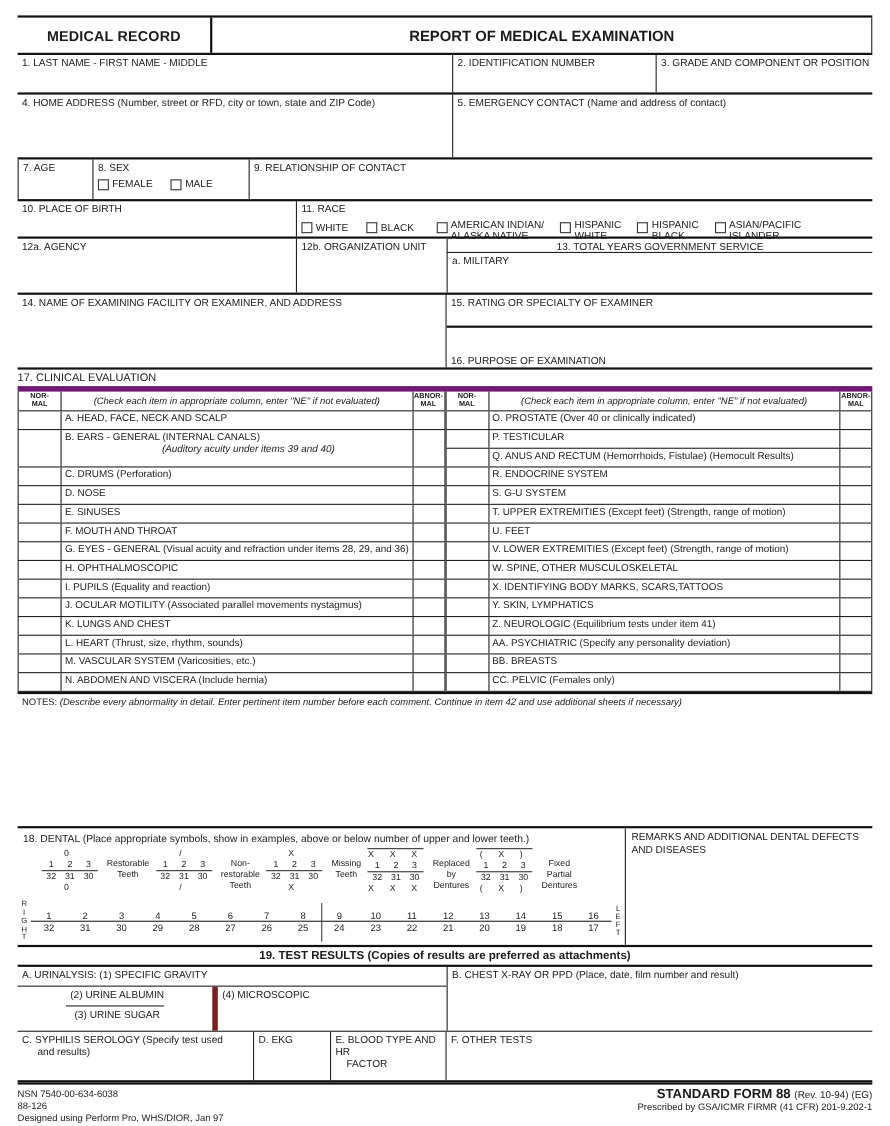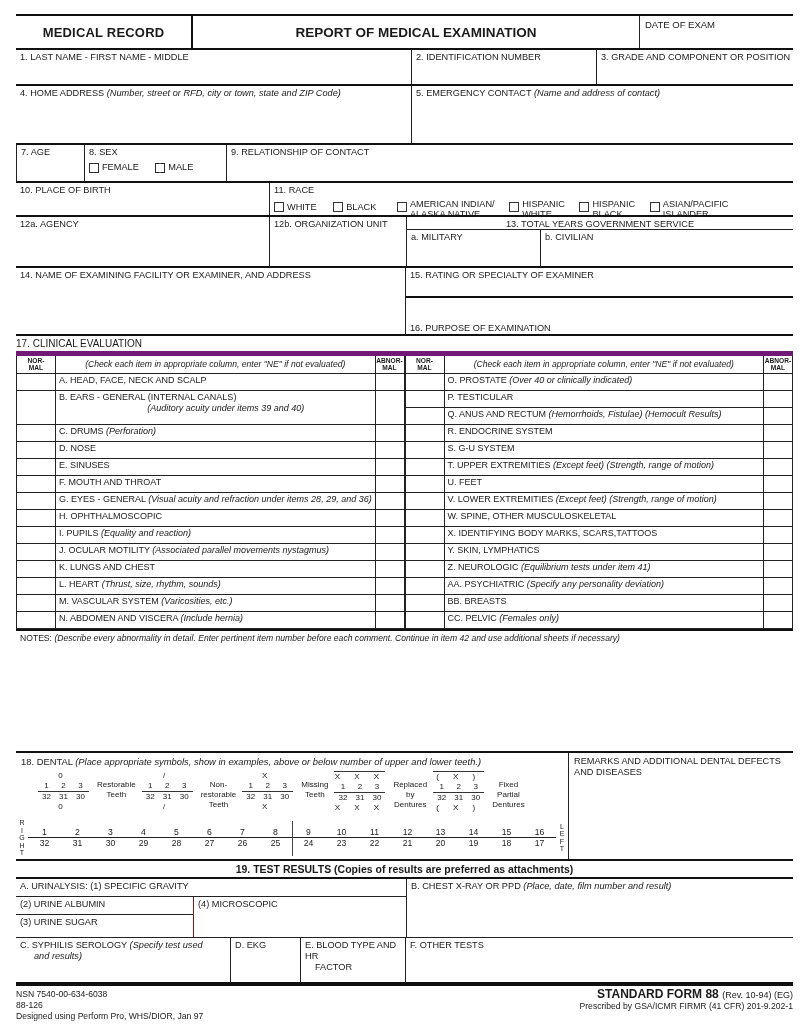--- a/index.html
+++ b/index.html
@@ -19,21 +19,21 @@
   .hdr-date{width:148px;justify-content:flex-start;align-items:flex-start;padding:3px 0 0 5px;font-size:9.5px;}
 
   
   .row{display:flex;}
   .cell{position:relative;box-sizing:border-box;padding:2px 0 0 4px;font-size:9.2px;line-height:11px;}
   .bl{border-left:1px solid #222;}
   .br{border-right:1px solid #222;}
   .bb{border-bottom:1px solid #222;}
   .bb2{border-bottom:2px solid #111;}
   .bt{border-top:1px solid #222;}
-  .it{font-style:italic;}
+  .it{}
 
   .chk{display:inline-block;width:8px;height:8px;border:1px solid #333;vertical-align:-1px;margin-right:3px;background:#fff;}
   .chkline{margin-top:4px;font-size:9.2px;}
   .chkwrap{display:inline-flex;align-items:center;margin-right:14px;white-space:nowrap;}
   .chkwrap2{display:inline-flex;align-items:flex-start;margin-right:10px;white-space:nowrap;}
   .twoline{display:inline-block;line-height:10px;}
 
   
   .sec-band{text-align:left;font-weight:normal;font-size:10px;padding:2px 0 2px 0;border-top:2px solid #111;border-bottom:5px solid #701a75;}
   .ce-wrap{display:flex;border-bottom:2px solid #111;}
@@ -86,23 +86,20 @@
   .sf88 small{font-weight:normal;font-size:9px;}
 </style>
 </head>
 <body>
 
 <div class="page">
 
   <div class="hdr">
     <div class="hdr-cell hdr-mr">MEDICAL RECORD</div>
     <div class="hdr-cell hdr-title">REPORT OF MEDICAL EXAMINATION</div>
-    <div class="hdr-cell hdr-date">
-      <span>DATE OF EXAM</span>
-    </div>
   </div>
 
   <div class="row bb2" style="height:34px;">
     <div class="cell" style="width:395px;">
       <span>1. LAST NAME - FIRST NAME - MIDDLE</span>
     </div>
     <div class="cell bl" style="width:185px;">
       <span>2. IDENTIFICATION NUMBER</span>
     </div>
     <div class="cell bl" style="flex:1;">
@@ -199,23 +196,20 @@
     </div>
     <div class="cell bl bb" style="flex:1;text-align:center;padding-left:0;">
       <span>13. TOTAL YEARS GOVERNMENT SERVICE</span>
     </div>
   </div>
   <div class="row bb2" style="height:36px;">
     <div class="cell" style="width:253px;"></div>
     <div class="cell bl" style="width:137px;"></div>
     <div class="cell bl" style="width:134px;">
       <span>a. MILITARY</span>
-    </div>
-    <div class="cell bl" style="flex:1;">
-      <span>b. CIVILIAN</span>
     </div>
   </div>
 
   <div class="row" style="height:66px;">
     <div class="cell br" style="width:390px;">
       <span>14. NAME OF EXAMINING FACILITY OR EXAMINER, AND ADDRESS</span>
     </div>
     <div style="flex:1;display:flex;flex-direction:column;gap:23px;">
       <div class="cell bb2" style="height:30px;">
         <span>15. RATING OR SPECIALTY OF EXAMINER</span>
@@ -525,21 +519,21 @@
   </div>
 
   <div class="tr-band">19. TEST RESULTS (Copies of results are preferred as attachments)</div>
 
   <div class="row" style="height:58px;">
     <div style="width:390px;display:flex;flex-direction:column;border-right:1px solid #222;">
       <div class="cell bb" style="height:18px;">
         <span>A. URINALYSIS: (1) SPECIFIC GRAVITY</span>
       </div>
       <div class="row" style="flex:1;">
-        <div style="width:177px;display:flex;flex-direction:column;border-right:1px solid #7f1d1d;">
+        <div style="width:177px;display:flex;flex-direction:column;border-right:5px solid #7f1d1d;align-items:center;">
           <div class="cell bb" style="height:18px;">
             <span>(2) URINE ALBUMIN</span>
           </div>
           <div class="cell" style="flex:1;">
             <span>(3) URINE SUGAR</span>
           </div>
         </div>
         <div class="cell" style="flex:1;">
           <span>(4) MICROSCOPIC</span>
         </div>

